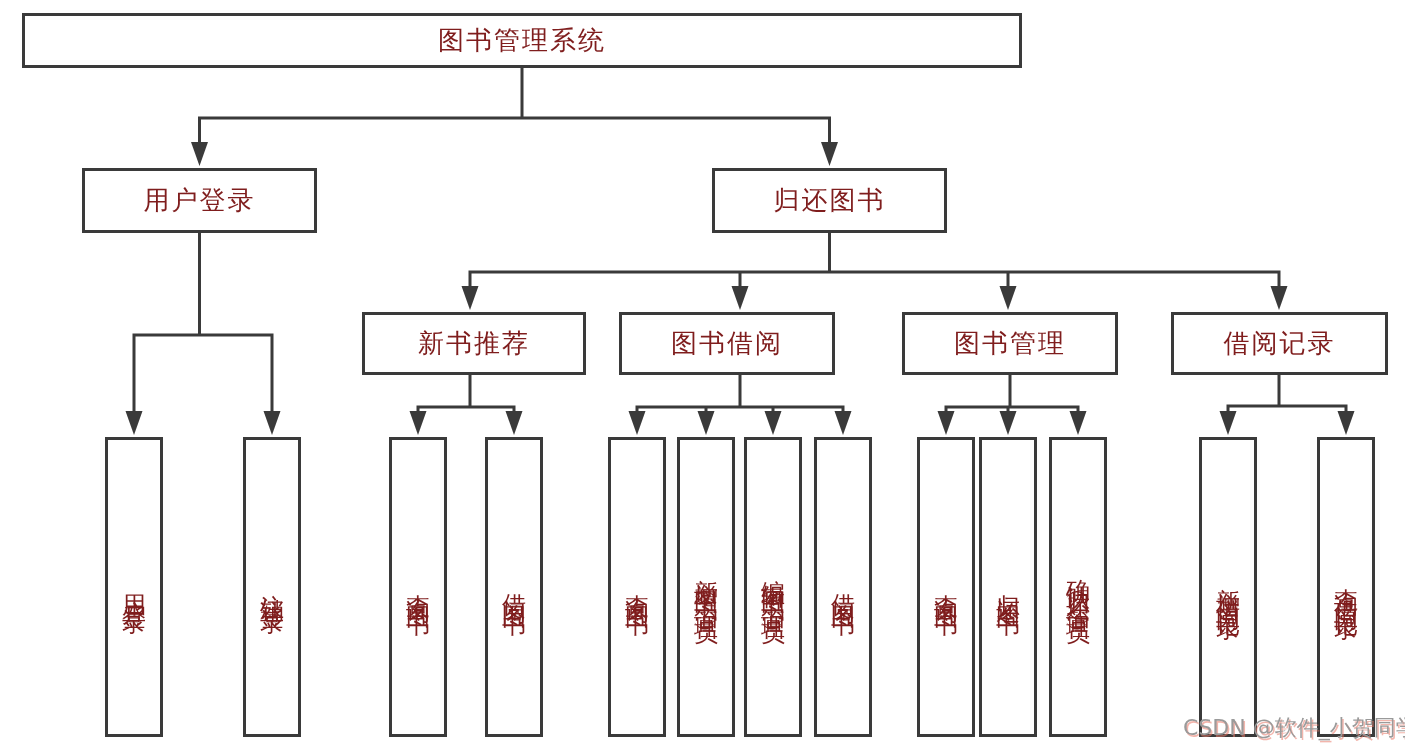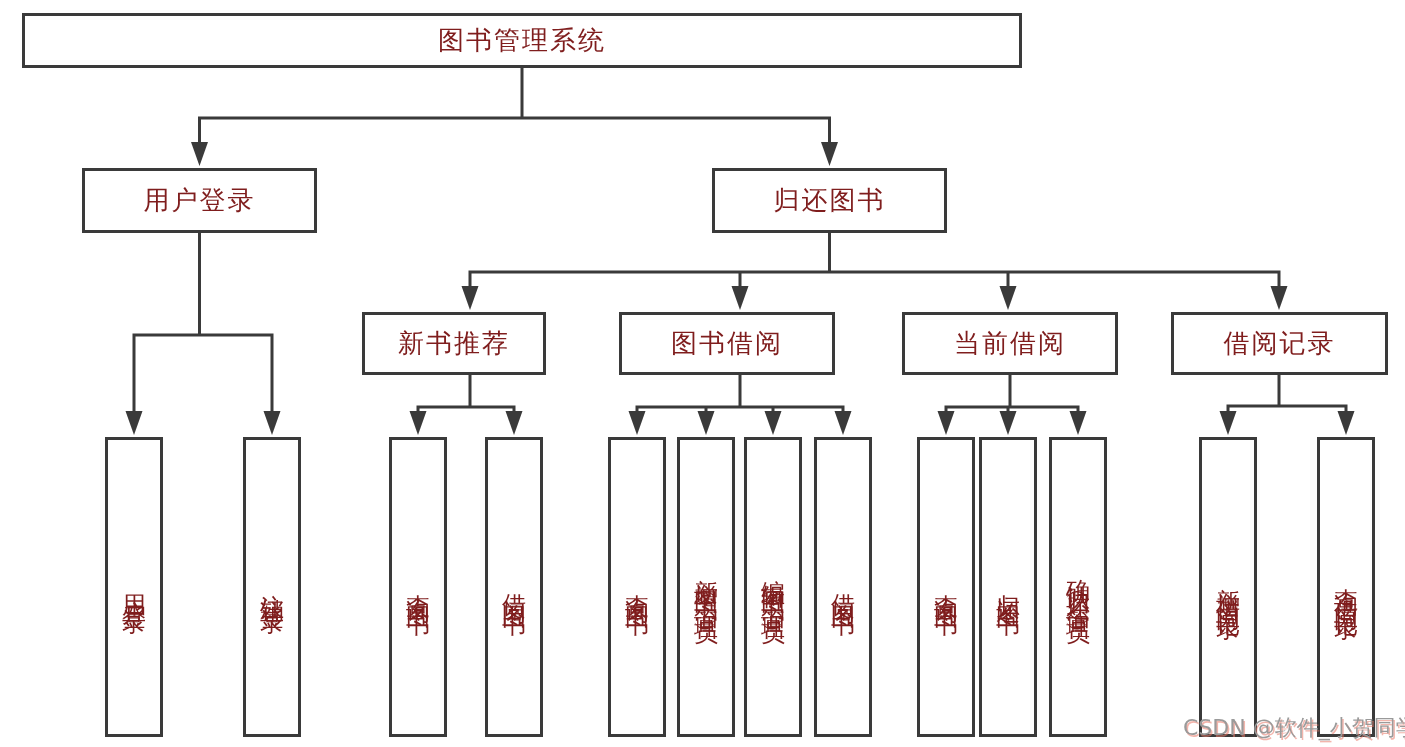--- a/index.html
+++ b/index.html
@@ -75,23 +75,23 @@
       <polygon points="1219.5,411 1236.5,411 1228,435"></polygon>
       <polygon points="1337.5,411 1354.5,411 1346,435"></polygon>
     </g>
   </svg>
 
   <div class="box h" style="left:22px;top:13px;width:1000px;height:55px">图书管理系统</div>
 
   <div class="box h" style="left:82px;top:168px;width:235px;height:65px">用户登录</div>
   <div class="box h" style="left:712px;top:168px;width:235px;height:65px">归还图书</div>
 
-  <div class="box h" style="left:362px;top:312px;width:184px;height:63px">新书推荐</div>
+  <div class="box h" style="left:362px;top:312px;width:224px;height:63px">新书推荐</div>
   <div class="box h" style="left:619px;top:312px;width:216px;height:63px">图书借阅</div>
-  <div class="box h" style="left:902px;top:312px;width:216px;height:63px">当前借阅</div>
+  <div class="box h" style="left:902px;top:312px;width:216px;height:63px">图书管理</div>
   <div class="box h" style="left:1171px;top:312px;width:217px;height:63px">借阅记录</div>
 
   <div class="box leaf" style="left:105px">
     <span class="v">用户登录</span>
   </div>
   <div class="box leaf" style="left:243px">
     <span class="v">注销登录</span>
   </div>
 
   <div class="box leaf" style="left:389px">

